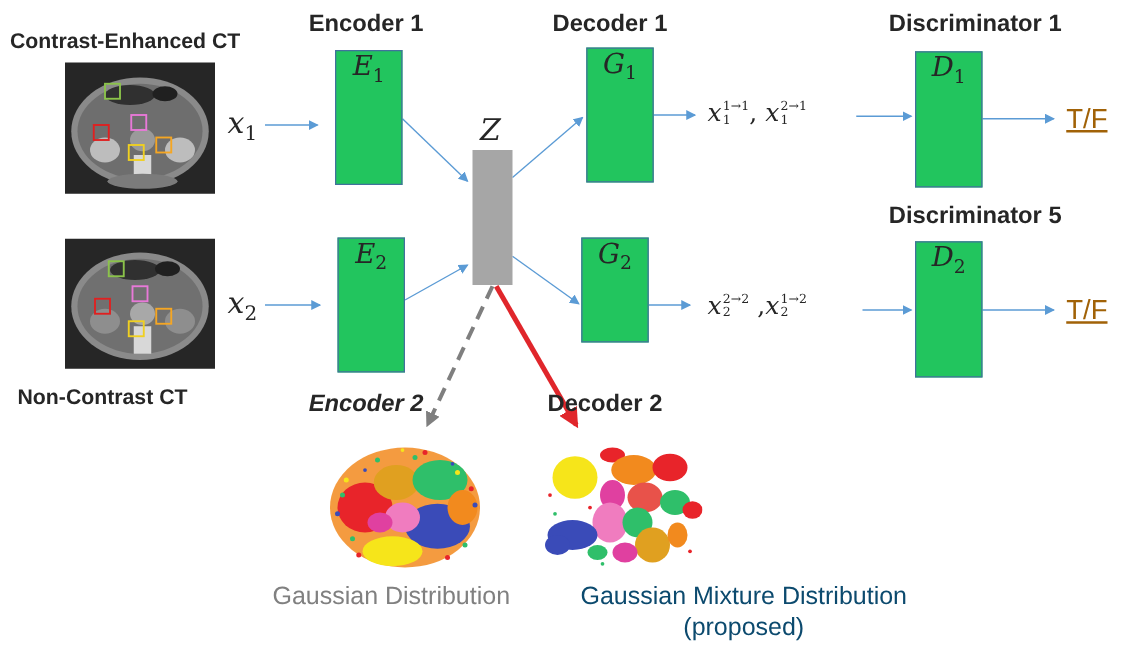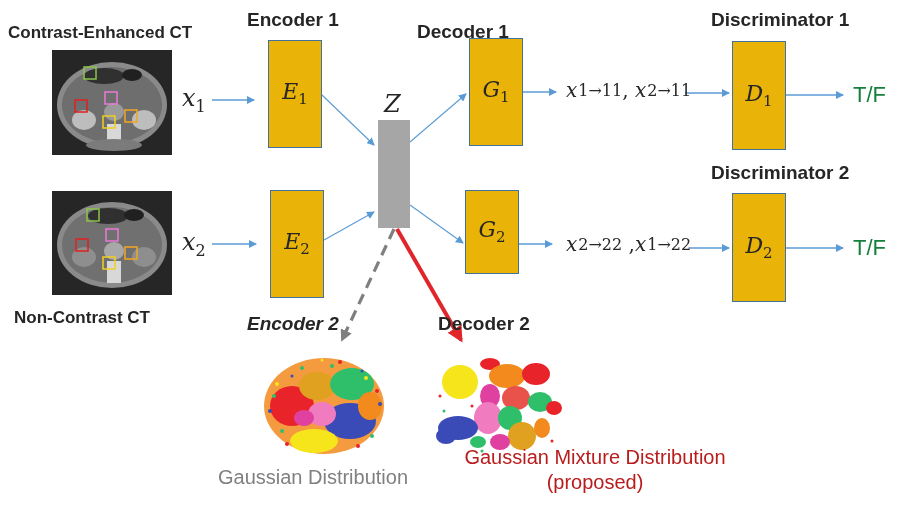--- a/index.html
+++ b/index.html
@@ -1,26 +1,26 @@
 <!DOCTYPE html>
 <html><head>
 <meta charset="utf-8">
 <style>
   html, body { margin:0; padding:0; background:#ffffff; }
   body { width:908px; height:523px; position:relative; overflow:hidden; font-family:"Liberation Sans", sans-serif; }
   .lbl { position:absolute; font-weight:bold; color:#262626; font-size:19px; white-space:nowrap; line-height:1; }
-  .box { position:absolute; background:#eab308; border:1px solid #41719c; box-sizing:border-box; display:flex; align-items:center; justify-content:center; }
+  .box { position:absolute; background:#22c55e; border:1px solid #41719c; box-sizing:border-box; display:flex; justify-content:center; }
   .math { font-family:"DejaVu Serif", "Liberation Serif", serif; font-style:italic; color:#262626; }
   .boxtxt { font-size:22px; }
   .boxtxt sub { font-style:normal; font-size:15px; }
   .var { position:absolute; font-size:24px; white-space:nowrap; line-height:1; }
   .var sub { font-style:normal; font-size:16px; }
   .out { position:absolute; font-size:20px; white-space:nowrap; line-height:1; }
-  .out .si { display:inline-flex; flex-direction:row; vertical-align:middle; font-style:normal; font-size:16px; line-height:1.05; margin-left:1px; }
-  .tf { position:absolute; font-size:22px; color:#15803d; line-height:1; }
+  .out .si { display:inline-flex; flex-direction:column; vertical-align:middle; font-style:normal; font-size:10px; line-height:1.05; margin-left:1px; }
+  .tf { position:absolute; font-size:22px; color:#a16207; line-height:1;text-decoration:underline; }
   .zbox { position:absolute; background:#a6a6a6; }
   .ct { position:absolute; background:#262626; overflow:hidden; }
   .scatter { position:absolute; }
   .cap { position:absolute; font-weight:normal; font-size:20px; text-align:center; line-height:1.25; white-space:nowrap; }
   svg.lines { position:absolute; left:0; top:0; }
 </style>
 </head>
 <body>
 
 <svg class="lines" width="908" height="523">
@@ -114,21 +114,21 @@
 <div class="box" style="left:268px;top:40px;width:54px;height:108px;">
   <span class="math boxtxt"><span>E</span><sub>1</sub></span>
 </div>
 <div class="box" style="left:270px;top:190px;width:54px;height:108px;">
   <span class="math boxtxt"><span>E</span><sub>2</sub></span>
 </div>
 
 <div class="var math" style="left:384px;top:92px;font-size:24px;">Z</div>
 <div class="zbox" style="left:378px;top:120px;width:32px;height:108px;"></div>
 
-<div class="lbl" style="left:417px;top:10px;margin-top:12px;">Decoder 1</div>
+<div class="lbl" style="left:442px;top:10px;">Decoder 1</div>
 <div class="lbl" style="left:438px;top:314px;">Decoder 2</div>
 
 <div class="box" style="left:469px;top:38px;width:54px;height:108px;">
   <span class="math boxtxt"><span>G</span><sub>1</sub></span>
 </div>
 <div class="box" style="left:465px;top:190px;width:54px;height:84px;">
   <span class="math boxtxt"><span>G</span><sub>2</sub></span>
 </div>
 
 <div class="out math" style="left:566px;top:80px;">
@@ -145,21 +145,21 @@
   <span>x</span><span class="si">
       <span>2→2</span>
       <span>2</span>
     </span> <span style="font-style:normal;">,</span><span>x</span><span class="si">
       <span>1→2</span>
       <span>2</span>
     </span>
 </div>
 
 <div class="lbl" style="left:711px;top:10px;text-align:center;">Discriminator 1</div>
-<div class="lbl" style="left:711px;top:163px;">Discriminator 2</div>
+<div class="lbl" style="left:711px;top:163px;">Discriminator 5</div>
 
 <div class="box" style="left:732px;top:41px;width:54px;height:109px;">
   <span class="math boxtxt"><span>D</span><sub>1</sub></span>
 </div>
 <div class="box" style="left:732px;top:193px;width:54px;height:109px;">
   <span class="math boxtxt"><span>D</span><sub>2</sub></span>
 </div>
 
 <div class="tf" style="left:853px;top:84px;">T/F</div>
 <div class="tf" style="left:853px;top:237px;">T/F</div>
@@ -228,16 +228,16 @@
     <g fill="#2fbf6a">
         <circle cx="12" cy="55" r="1.5"></circle>
         <circle cx="50" cy="95" r="1.5"></circle>
       </g>
   </svg>
 </div>
 
 <div class="cap" style="left:208px;top:465px;width:210px;color:#808080;">
   <div>Gaussian Distribution</div>
 </div>
-<div class="cap" style="left:420px;top:445px;width:350px;color:#b91c1c;">
+<div class="cap" style="left:420px;top:465px;width:350px;color:#0c4a6e;">
   <div>Gaussian Mixture Distribution</div>
   <div>(proposed)</div>
 </div>
 
 </body></html>

